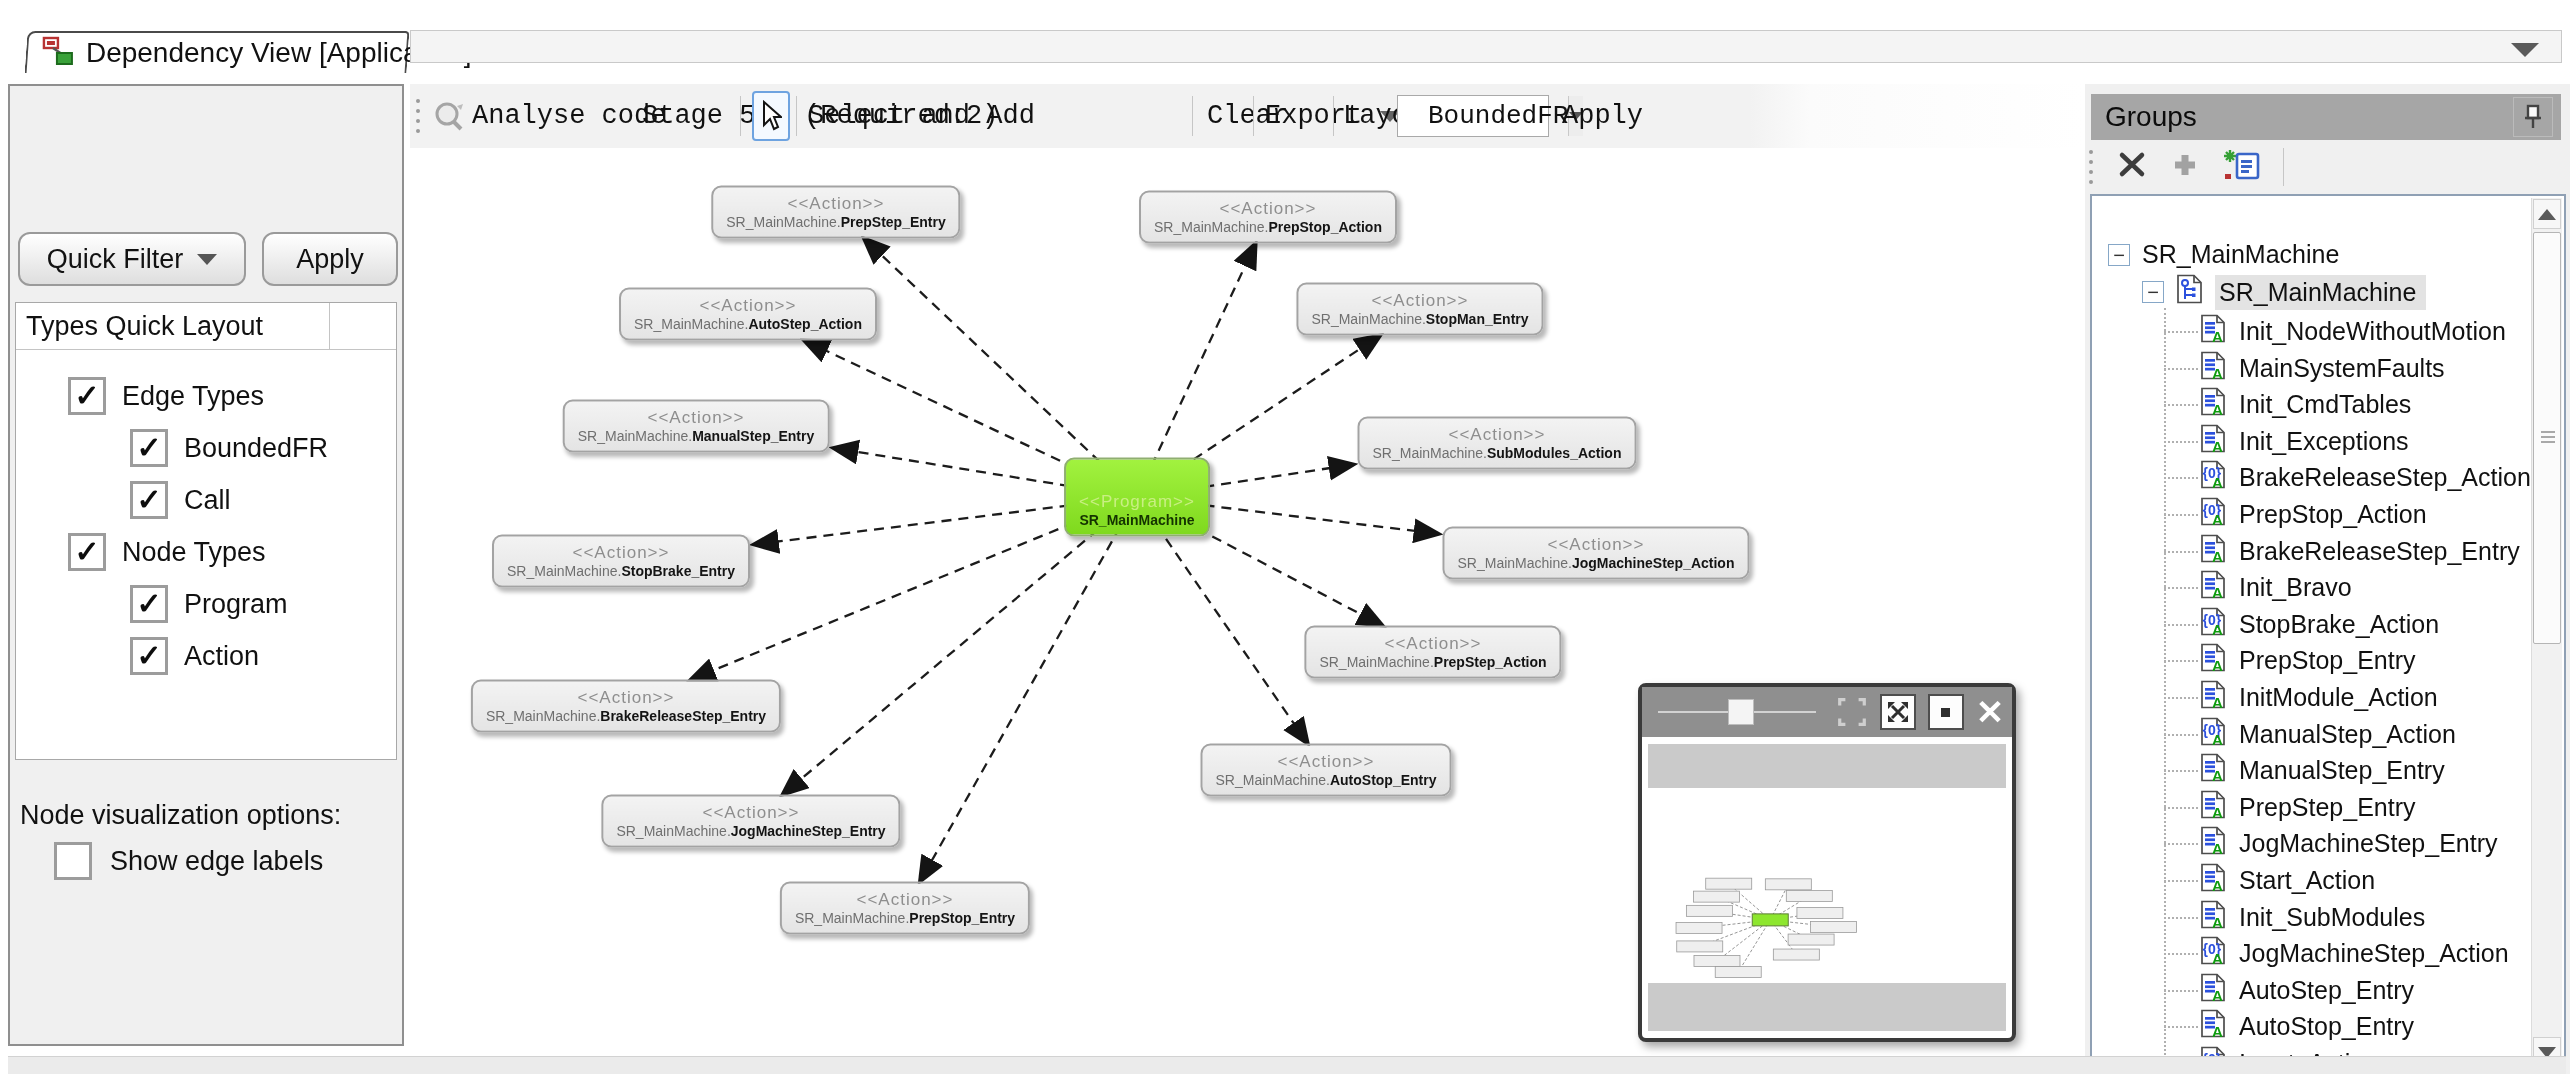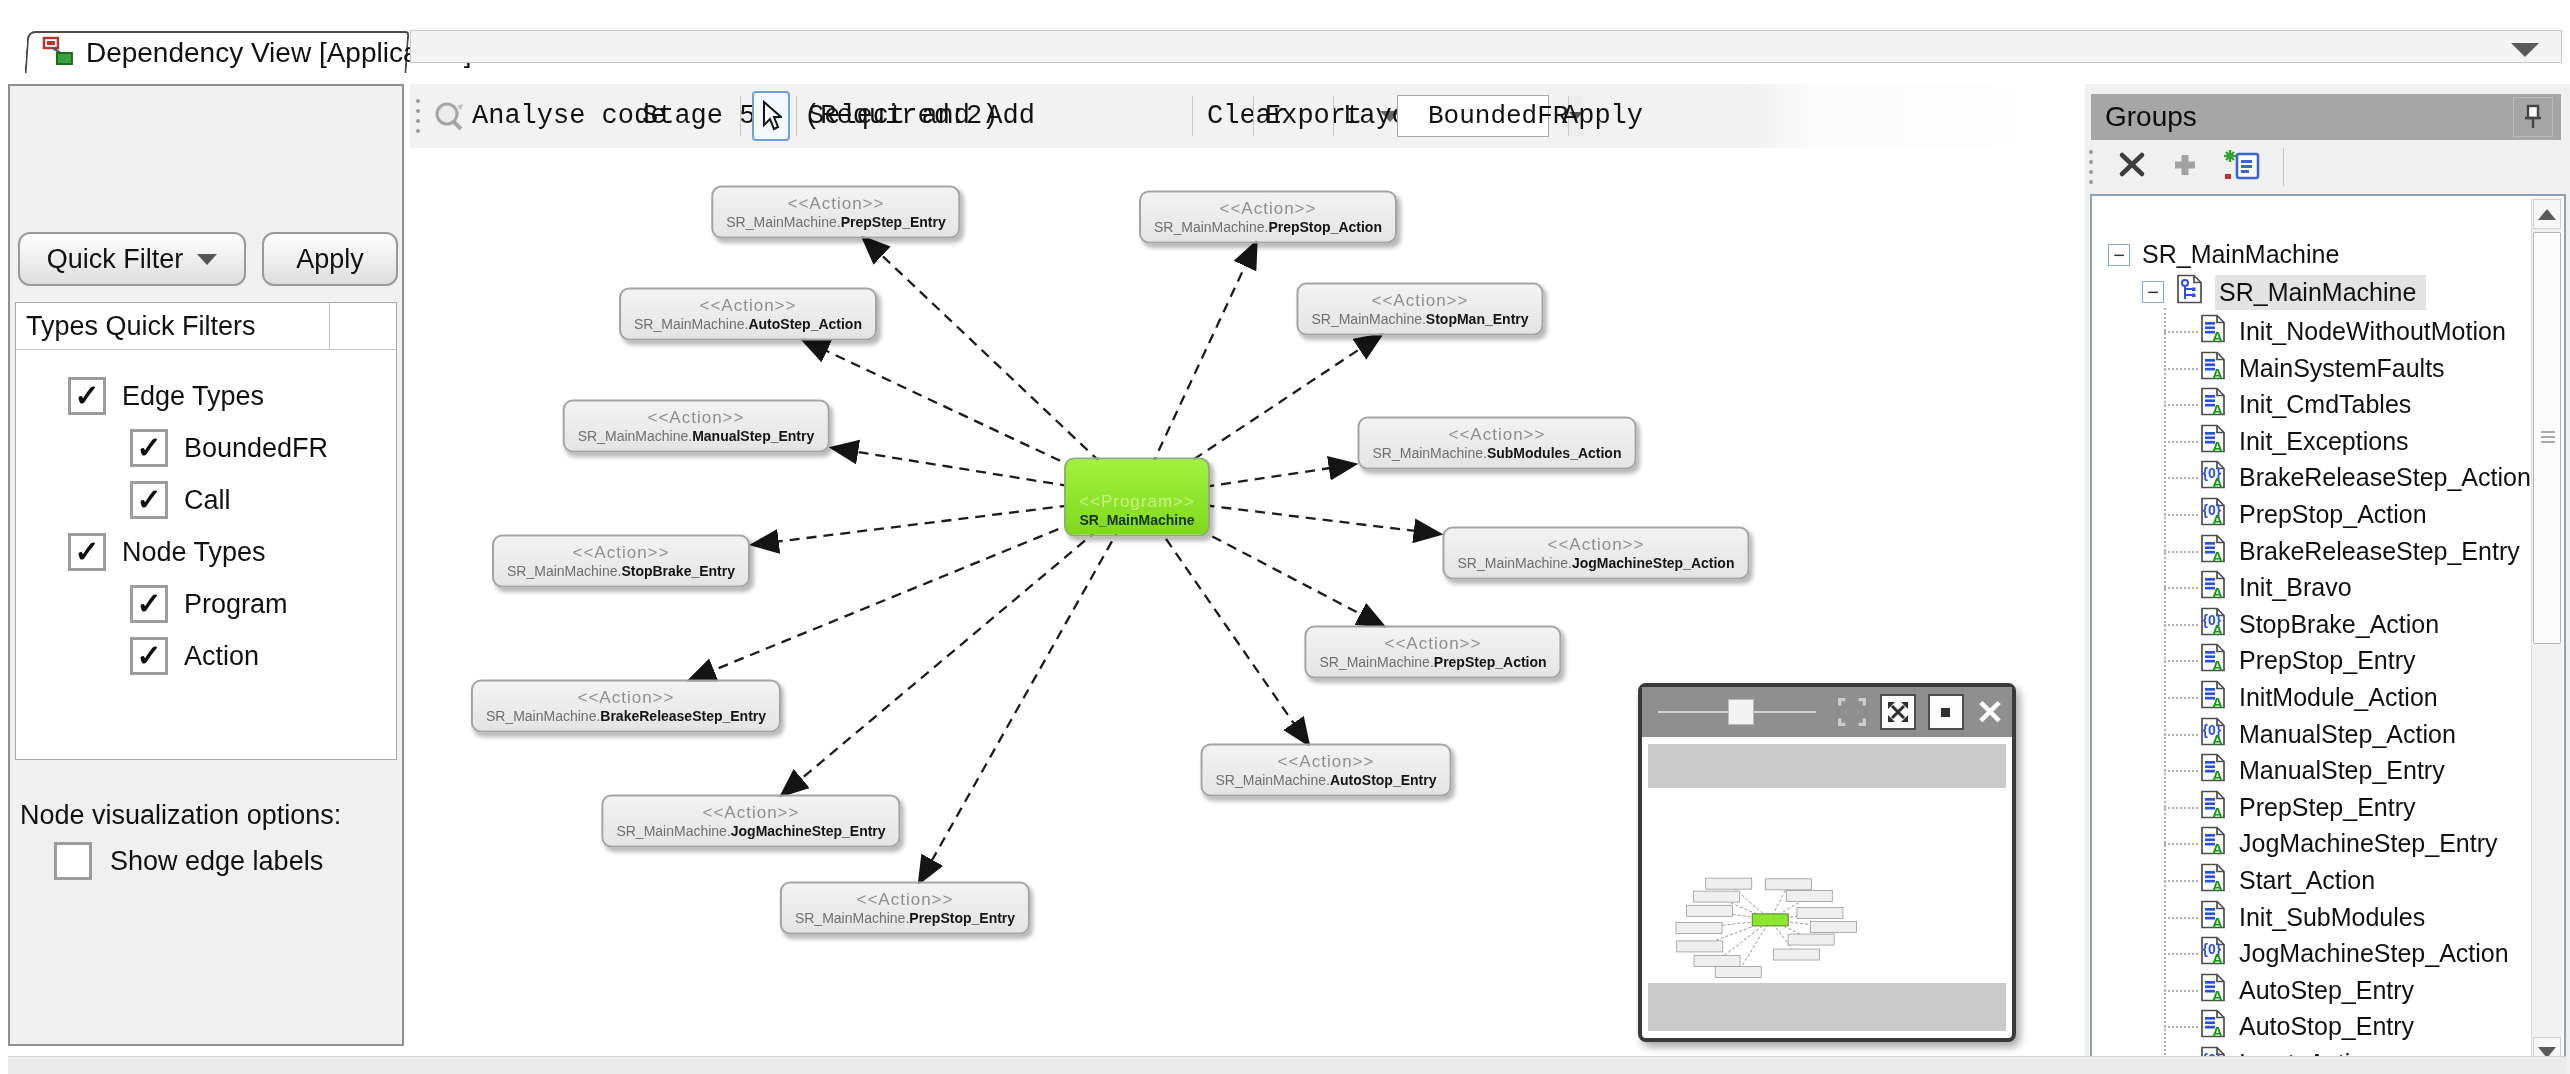--- a/index.html
+++ b/index.html
@@ -121,21 +121,21 @@
 </div>
 
 <div id="filters" class="abs">
   <div class="btn" style="left:8px;top:146px;width:228px;">
     <span>Quick Filter</span>
       <span class="dropar"></span>
   </div>
   <div class="btn" style="left:252px;top:146px;width:136px;">Apply</div>
   <div class="tqf">
     <div class="tqf-h">
-      <span>Types Quick Filters</span>
+      <span>Types Quick Layout</span>
         <span class="coldiv"></span>
     </div>
     <div id="filter-checks">
         <div class="cbrow lvl0">
           <span class="cb">✓</span>
           <span class="cblabel">Edge Types</span>
         </div>
         <div class="cbrow lvl1">
           <span class="cb">✓</span>
           <span class="cblabel">BoundedFR</span>

